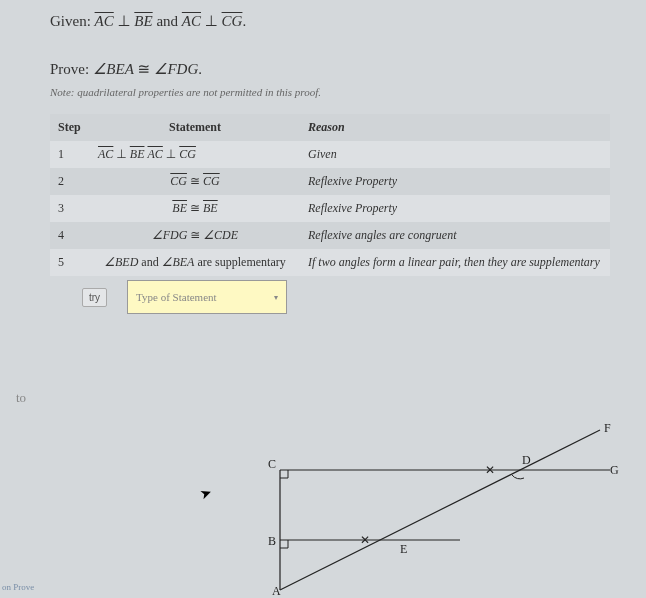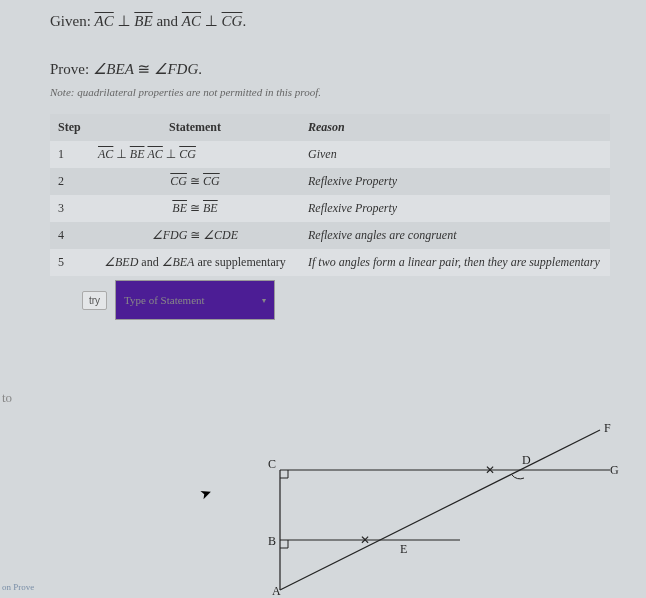--- a/index.html
+++ b/index.html
@@ -22,38 +22,38 @@
   table { border-collapse: collapse; width: 560px; font-size: 12px; }
   th { text-align: left; padding: 6px 8px; font-weight: bold; color: #333; background: #d0d4d7; }
   td { padding: 6px 8px; vertical-align: middle; color: #333; }
   tbody tr:nth-child(odd) { background: #dde0e3; }
   tbody tr:nth-child(even) { background: #d0d4d7; }
   .step-col { width: 40px; text-align: left; }
   .stmt-col { width: 210px; text-align: center; }
   .reason-col { text-align: left; font-style: italic; }
   .stmt-stack { display: flex; flex-direction: row; gap: 3px; align-items: center; }
 
-  .input-row { display: flex; align-items: center; gap: 8px; margin-top: 4px; padding-left: 32px; }
+  .input-row { display: flex; align-items: center; gap: 20px; margin-top: 4px; padding-left: 32px; }
   .try-btn {
     border: 1px solid #aaa; background: #e4e6e8; font-size: 10px;
     padding: 3px 6px; color: #555; border-radius: 2px; cursor: pointer;
   }
   .stmt-input {
-    border: 1px solid #999; background: #4c1d95; font-size: 11px; color: #888;
-    padding: 4px 8px; width: 160px; height: 40px; display: flex; align-items: center;
+    border: 1px solid #999; background: #fef9c3; font-size: 11px; color: #888;
+    padding: 4px 8px; width: 160px; height: 34px; display: flex; align-items: center;
     justify-content: space-between;
   }
   .caret { font-size: 8px; color: #888; }
 
   .diagram { position: absolute; left: 260px; top: 420px; width: 360px; height: 175px; }
   .diagram svg { width: 100%; height: 100%; }
   .diagram text { font-family: Georgia, serif; font-size: 12px; fill: #222; }
 
   .cursor { position: absolute; left: 200px; top: 485px; font-size: 14px; color: #000; transform: rotate(-20deg); }
-  .sidetext { position: absolute; left: 2px; top: 390px; font-size: 13px; color: #888; }
+  .sidetext { position: absolute; left: 16px; top: 390px; font-size: 13px; color: #888; }
   .corner { position: absolute; left: 2px; bottom: 6px; font-size: 9px; color: #7a8fa8; }
 </style>
 </head>
 <body>
 
 <div class="given">
   <span>Given: </span>
   <span class="overline">AC</span><span> ⊥ </span><span class="overline">BE</span><span> and </span><span class="overline">AC</span><span> ⊥ </span><span class="overline">CG</span><span>.</span>
 </div>
 

